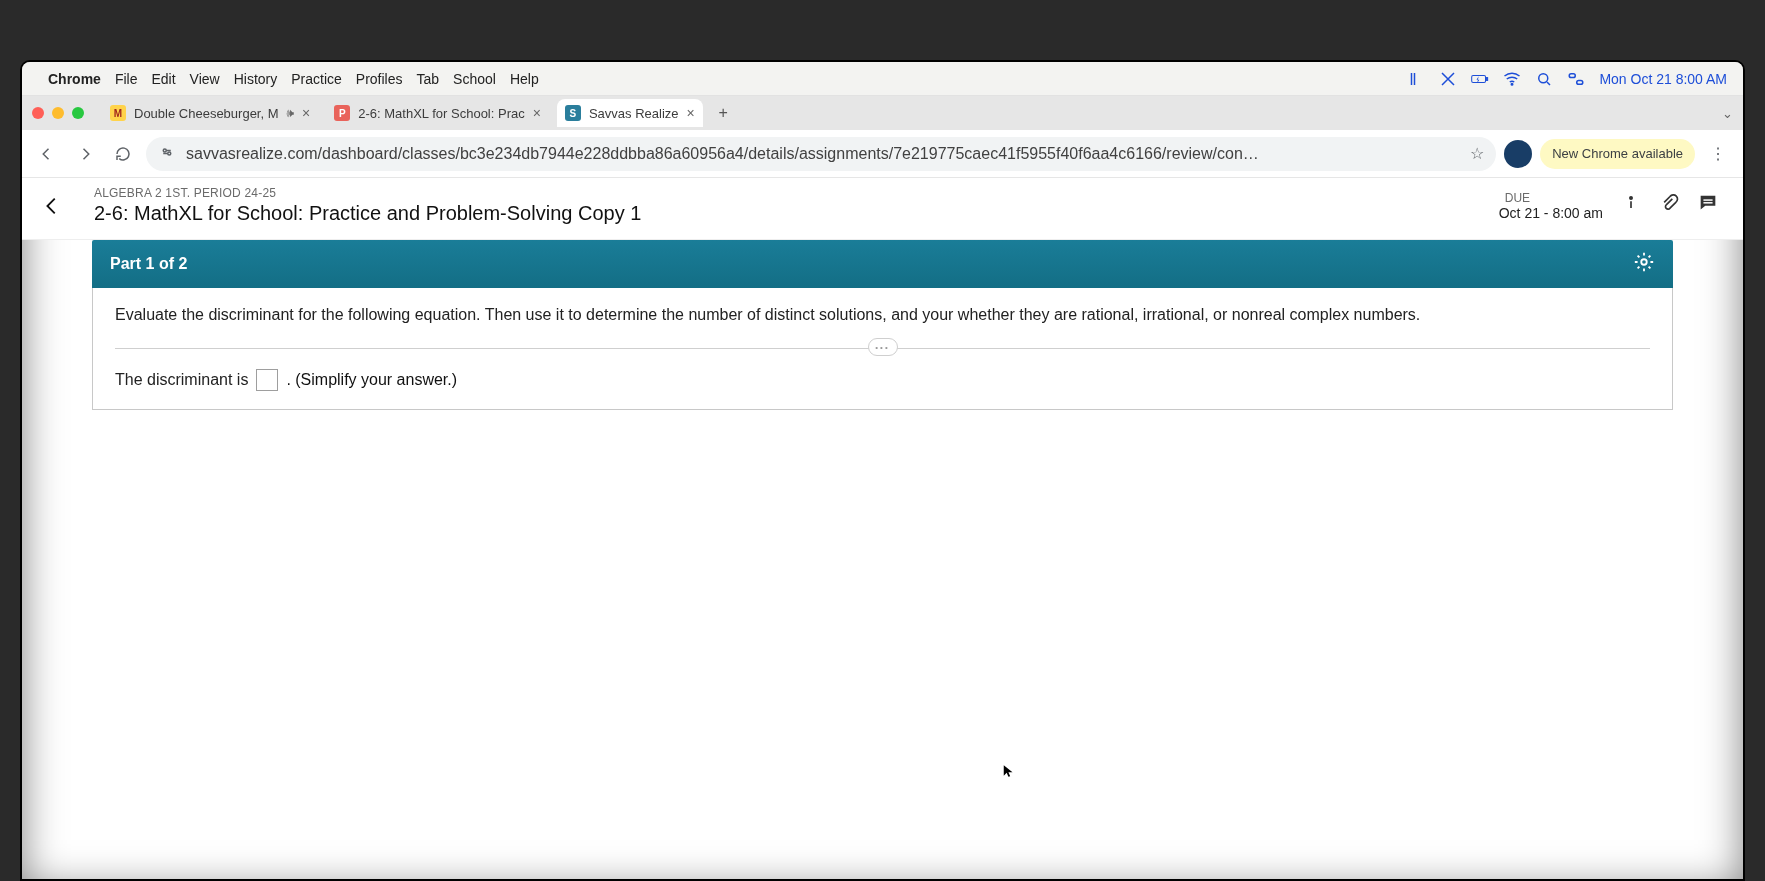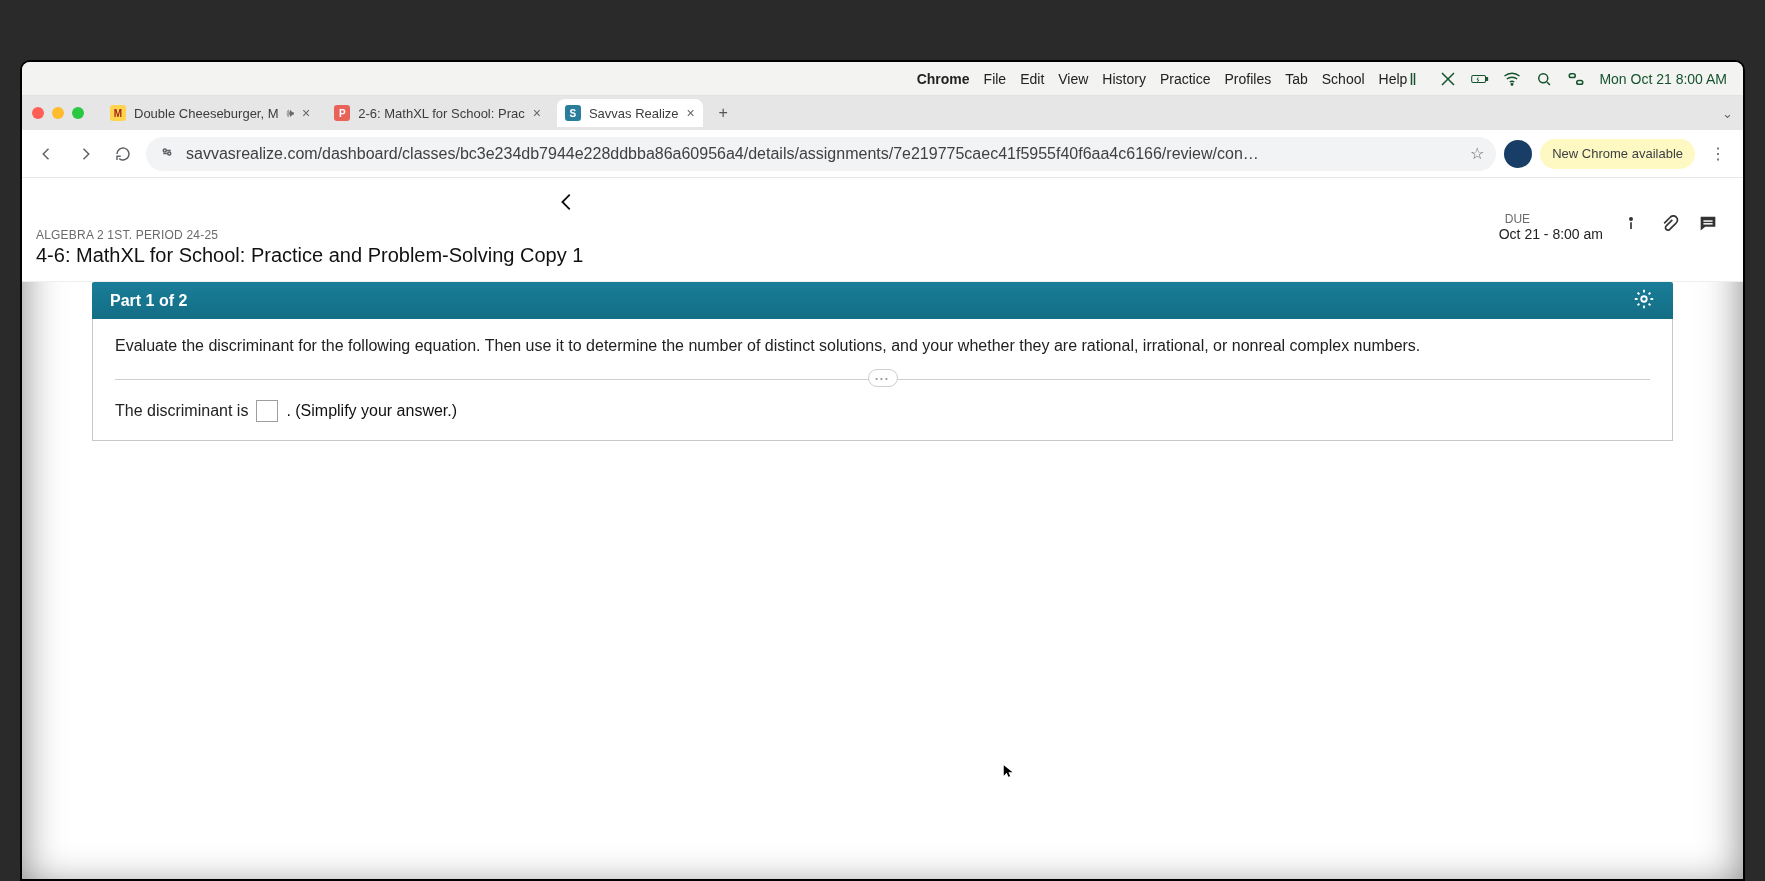--- a/index.html
+++ b/index.html
@@ -22,31 +22,31 @@
       box-shadow: 0 10px 40px rgba(0,0,0,.5) inset;
       overflow: hidden;
       border: 2px solid #000;
     }
 
     
     .menubar {
       height: 34px;
       display: flex;
       align-items: center;
-      justify-content: flex-end;
+      justify-content: space-between;
       padding: 0 16px 0 12px;
       background: #f3f3f1;
       border-bottom: 1px solid #e2e2e2;
       font-size: 14px;
       color: #222;
     }
     .menubar .left, .menubar .right { display: flex; align-items: center; gap: 14px; }
     .menubar .apple { font-size: 16px; line-height: 1; }
     .menubar .app { font-weight: 700; }
-    .menubar .right span, .menubar .right .ic { color: #14532d; }
+    .menubar .right span, .menubar .right .ic { color: #1d4ed8; }
     .ic { display: inline-flex; align-items: center; justify-content: center; }
 
     
     .tabs {
       position: relative;
       height: 34px;
       display: flex;
       align-items: center;
       gap: 8px;
       padding: 0 10px;
@@ -97,33 +97,33 @@
     .avatar { width: 28px; height: 28px; border-radius: 50%; background:#183d66; }
     .chip { height: 30px; border-radius: 16px; background:#fef9c3; color:#3c4043; font-size: 13px; padding: 0 12px; display:flex; align-items:center; }
 
     
     .realize-head {
       display:flex; align-items:center; justify-content:space-between;
       padding: 8px 24px 14px 14px;
       border-bottom: 1px solid #eee;
       background:#fff;
     }
-    .realize-head .left { display:flex; align-items:flex-end; gap:10px;flex-direction:column; }
+    .realize-head .left { display:flex; align-items:center; gap:26px; }
     .back-arrow { width: 32px; height: 32px; display:flex; align-items:center; justify-content:center; font-size: 28px; color:#111; }
     .course { font-size: 12px; letter-spacing:.2px; color:#6a6a6a; }
     .assign-title { font-size: 20px; color:#111; margin-top: 2px; }
     .due { text-align:left; }
     .due .label { font-size: 12px; color:#6a6a6a;padding-left:6px; }
     .due .date { font-size: 14px; color:#222; }
     .head-actions { display:flex; align-items:center; gap: 18px; color:#333; }
     .head-actions .icn { font-size: 18px; }
 
     
     .content { padding: 0 70px 0 70px; }
-    .part-bar { height: 37px; background: linear-gradient(#1a7d98,#136e85); color:#fff; display:flex; align-items:center; padding: 0 18px; font-weight: 600; font-size: 16px; border-top-left-radius: 2px; border-top-right-radius: 2px; position: relative; }
+    .part-bar { height: 48px; background: linear-gradient(#1a7d98,#136e85); color:#fff; display:flex; align-items:center; padding: 0 18px; font-weight: 600; font-size: 16px; border-top-left-radius: 2px; border-top-right-radius: 2px; position: relative; }
     .part-bar .gear { position:absolute; right: 18px; color:#fff; }
     .question-area { background:#fff; border: 1px solid #c8c8c8; border-top: none; padding: 18px 22px; }
     .q-prompt { color:#222; font-size: 16px; }
     .equation { margin-top: 18px; font-size: 18px; color:#222; }
     .equation sup { font-size: 12px; }
     .divider { position: relative; margin: 24px 0 20px 0; height: 1px; background: #cfcfcf; }
     .divider .bubble { position:absolute; left: 50%; transform: translateX(-50%); top: -10px; width: 30px; height: 18px; border-radius: 10px; background:#fff; border:1px solid #cfcfcf; display:flex; align-items:center; justify-content:center; letter-spacing:2px; color:#999; font-size:8px; }
     .answer-row { display:flex; align-items:center; gap:8px; color:#222; font-size: 16px; }
     .ans-box { width: 22px; height: 22px; border: 1px solid #9e9e9e; background:#fff; }
     .hint { color:#111; }
@@ -259,21 +259,21 @@
 
     <div class="realize-head">
       <div class="left">
         <span class="back-arrow">
           <svg width="22" height="22" viewBox="0 0 24 24" fill="none" stroke="currentColor" stroke-width="2">
               <path d="M15 4l-8 8 8 8"></path>
             </svg>
         </span>
         <div>
           <div class="course">ALGEBRA 2 1ST. PERIOD 24-25</div>
-          <div class="assign-title">4-6: MathXL for School: Practice and Problem-Solving Copy 1</div>
+          <div class="assign-title">2-6: MathXL for School: Practice and Problem-Solving Copy 1</div>
         </div>
       </div>
       <div class="head-actions">
         <div class="due">
           <div class="label">DUE</div>
           <div class="date">Oct 21 - 8:00 am</div>
         </div>
         <span class="icn">
           <svg width="20" height="20" viewBox="0 0 24 24" fill="none" stroke="currentColor" stroke-width="2">
               <circle cx="12" cy="6" r="1.4" fill="currentColor"></circle>

